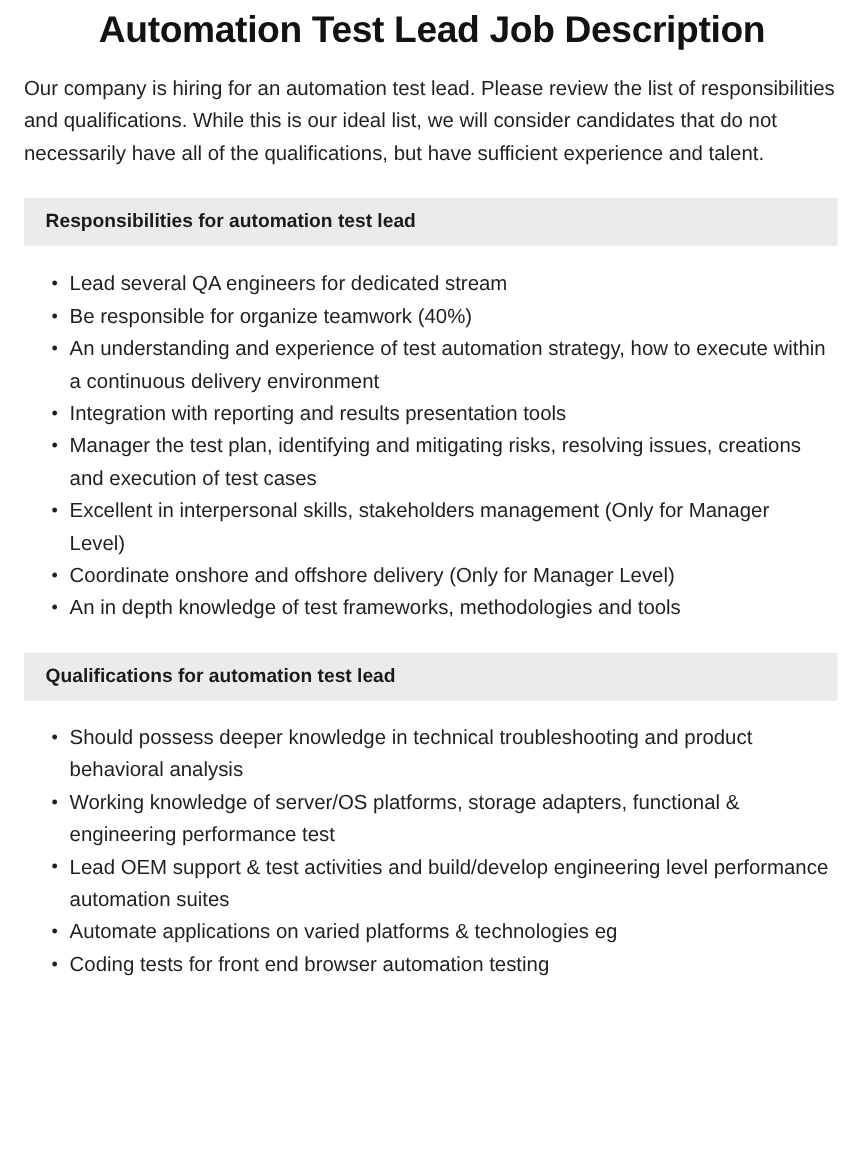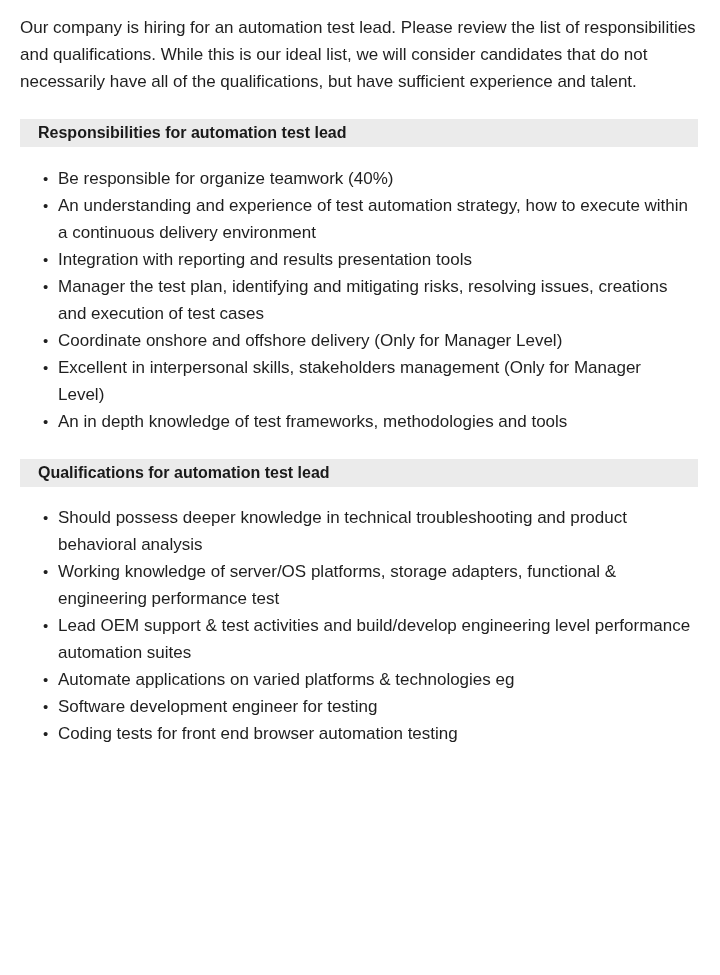--- a/index.html
+++ b/index.html
@@ -35,21 +35,21 @@
     font-size: 17px;
     line-height: 27px;
     color: #1f1f1f;
   }
   .section {
     margin-top: 24px;
   }
   .section-header {
     margin: 0 22px 0 20px;
     background: #ebebeb;
-    height: 28px;
+    height: 40px;
     display: flex;
     align-items: center;
     padding: 0 18px;
     box-sizing: border-box;
   }
   .section-header-text {
     font-size: 16px;
     font-weight: bold;
     line-height: 20px;
     color: #1a1a1a;
@@ -81,47 +81,48 @@
   }
   .tail-space {
     height: 26px;
   }
 </style>
 </head>
 <body>
 
 <div class="page">
 
+  <h1 class="doc-title">Automation Test Lead Job Description</h1>
 
   <p class="intro">Our company is hiring for an automation test lead. Please review the list of responsibilities and qualifications. While this is our ideal list, we will consider candidates that do not necessarily have all of the qualifications, but have sufficient experience and talent.</p>
 
   <div class="section responsibilities">
     <div class="section-header">
       <span class="section-header-text">Responsibilities for automation test lead</span>
     </div>
     <ul class="bullets">
+      <li>Lead several QA engineers for dedicated stream</li>
       <li>Be responsible for organize teamwork (40%)</li>
       <li>An understanding and experience of test automation strategy, how to execute within a continuous delivery environment</li>
       <li>Integration with reporting and results presentation tools</li>
       <li>Manager the test plan, identifying and mitigating risks, resolving issues, creations and execution of test cases</li>
+      <li>Excellent in interpersonal skills, stakeholders management (Only for Manager Level)</li>
       <li>Coordinate onshore and offshore delivery (Only for Manager Level)</li>
-      <li>Excellent in interpersonal skills, stakeholders management (Only for Manager Level)</li>
       <li>An in depth knowledge of test frameworks, methodologies and tools</li>
     </ul>
   </div>
 
   <div class="section qualifications">
     <div class="section-header">
       <span class="section-header-text">Qualifications for automation test lead</span>
     </div>
     <ul class="bullets">
       <li>Should possess deeper knowledge in technical troubleshooting and product behavioral analysis</li>
       <li>Working knowledge of server/OS platforms, storage adapters, functional &amp; engineering performance test</li>
       <li>Lead OEM support &amp; test activities and build/develop engineering level performance automation suites</li>
       <li>Automate applications on varied platforms &amp; technologies eg</li>
-      <li>Software development engineer for testing</li>
       <li>Coding tests for front end browser automation testing</li>
     </ul>
   </div>
 
   <div class="tail-space"></div>
 
 </div>
 
 </body></html>

